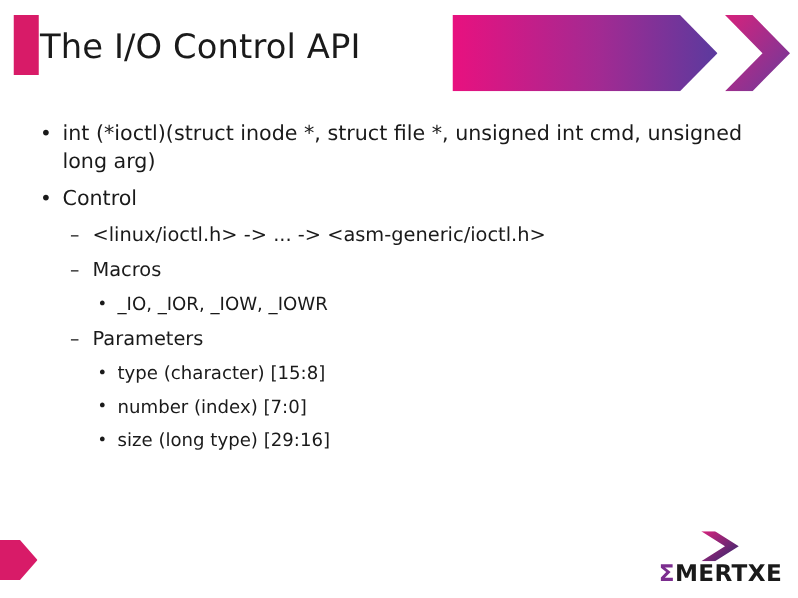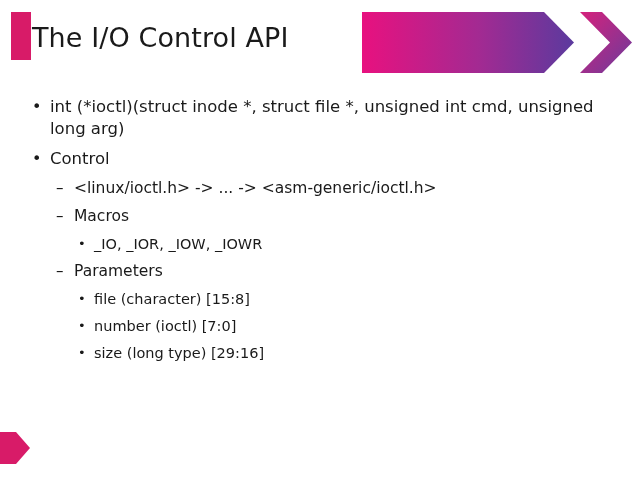--- a/index.html
+++ b/index.html
@@ -237,35 +237,49 @@
       <span class="text">_IO, _IOR, _IOW, _IOWR</span>
     </div>
 
     <div class="bullet lvl2">
       <span class="marker">–</span>
       <span class="text">Parameters</span>
     </div>
 
     <div class="bullet lvl3">
       <span class="marker">•</span>
-      <span class="text">file (character) [15:8]</span>
-    </div>
-
-    <div class="bullet lvl3">
-      <span class="marker">•</span>
-      <span class="text">number (ioctl) [7:0]</span>
+      <span class="text">type (character) [15:8]</span>
+    </div>
+
+    <div class="bullet lvl3">
+      <span class="marker">•</span>
+      <span class="text">number (index) [7:0]</span>
     </div>
 
     <div class="bullet lvl3">
       <span class="marker">•</span>
       <span class="text">size (long type) [29:16]</span>
     </div>
 
   </div>
 
   <div class="footer-arrow">
     <svg width="30" height="40" viewBox="0 0 30 40" xmlns="http://www.w3.org/2000/svg">
       <polygon points="0,4 16,4 30,20 16,36 0,36" fill="#d81b68"></polygon>
     </svg>
   </div>
 
+  <div class="logo">
+    <div class="logo-chev">
+      <svg width="36" height="24" viewBox="0 0 36 24" xmlns="http://www.w3.org/2000/svg">
+        <defs>
+          <linearGradient id="logoChevGrad" x1="0" y1="0" x2="1" y2="1">
+            <stop offset="0%" stop-color="#d6227c"></stop>
+            <stop offset="100%" stop-color="#2b2a6e"></stop>
+          </linearGradient>
+        </defs>
+        <polygon points="2,0 13,0 32,12 13,24 2,24 21,12" fill="url(#logoChevGrad)"></polygon>
+      </svg>
+    </div>
+    <div class="logo-word"><span class="logo-sigma">Σ</span><span>MERTXE</span></div>
+  </div>
 
 </div>
 
 </body></html>

